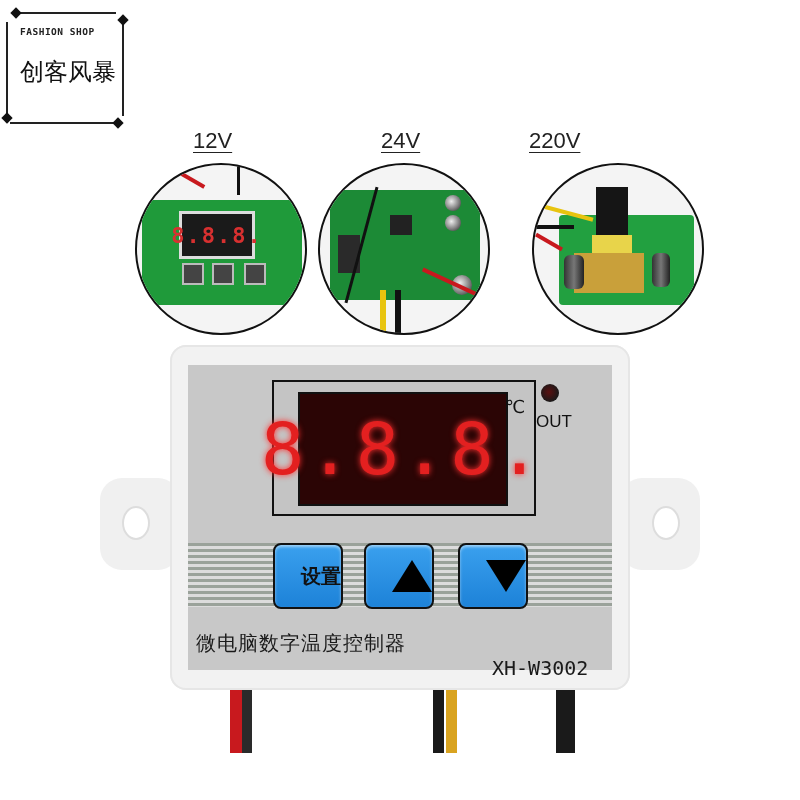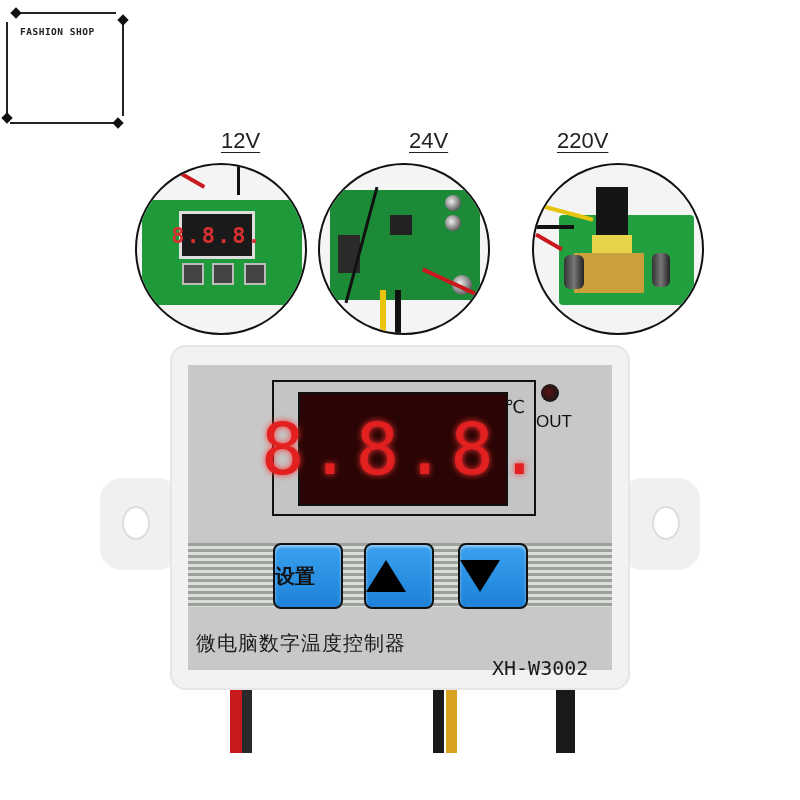--- a/index.html
+++ b/index.html
@@ -8,21 +8,21 @@
     font-family: "DejaVu Sans", sans-serif;
   }
   
   .logo { position: absolute; left: 6px; top: 6px; width: 132px; height: 118px; }
   .logo .line { position: absolute; background: #222; }
   .logo .dot { position: absolute; width: 8px; height: 8px; background: #111; transform: rotate(45deg); }
   .logo-en { position: absolute; left: 14px; top: 20px; font-size: 9.5px; letter-spacing: 0.5px; color: #222; font-family: "DejaVu Sans Mono", monospace; font-weight: bold; }
   .logo-cn { position: absolute; left: 14px; top: 50px; font-size: 24px; color: #111; letter-spacing: 0px; }
 
   
-  .vlabel { position: absolute; top: 128px; font-size: 22px; color: #222; font-family: "Liberation Sans", sans-serif; text-decoration: underline; text-underline-offset: 4px; text-decoration-thickness: 1px; margin-left: 28px; }
+  .vlabel { position: absolute; top: 128px; font-size: 22px; color: #222; font-family: "Liberation Sans", sans-serif; text-decoration: underline; text-underline-offset: 4px; text-decoration-thickness: 1px; }
 
   
   .circle { position: absolute; top: 163px; width: 168px; height: 168px; border-radius: 50%; border: 2px solid #111; overflow: hidden; background: #f4f4f4; }
   .pcb { position: absolute; background: #1f9a3a; border-radius: 4px; }
   .seg-box { position: absolute; background: #1a1a1a; border: 3px solid #ddd; display: flex; align-items: center; justify-content: center; }
   .seg-text { color: #d83030; font-family: "DejaVu Sans Mono", monospace; font-size: 26px; font-weight: bold; letter-spacing: 2px; }
   .btn-sq { position: absolute; width: 18px; height: 18px; background: #444; border: 2px solid #bbb; }
   .wire { position: absolute; }
   .chip { position: absolute; background: #222; }
   .cap { position: absolute; border-radius: 50%; background: radial-gradient(circle at 40% 40%, #eee, #777 60%, #222); }
@@ -34,21 +34,21 @@
   .face { position: absolute; left: 188px; top: 365px; width: 424px; height: 305px; background: #c8c8c8; }
   .display-frame { position: absolute; left: 272px; top: 380px; width: 260px; height: 132px; border: 2px solid #111; background: #c4c4c4; }
   .display { position: absolute; left: 298px; top: 392px; width: 206px; height: 110px; background: #2b0505; border: 2px solid #111; display: flex; align-items: center; justify-content: center; }
   .digits { color: #e32020; font-family: "DejaVu Sans Mono", monospace; font-size: 72px; letter-spacing: 4px; text-shadow: 0 0 6px #ff3030; font-weight: normal; }
   .celsius { position: absolute; left: 505px; top: 396px; font-size: 18px; color: #111; }
   .led { position: absolute; left: 541px; top: 384px; width: 18px; height: 18px; border-radius: 50%; background: radial-gradient(circle at 45% 45%, #5a1010, #1a1a1a 70%); }
   .out-label { position: absolute; left: 536px; top: 412px; font-size: 17px; color: #111; font-family: "Liberation Sans", sans-serif; }
 
   .stripes { position: absolute; left: 188px; top: 543px; width: 424px; height: 64px;
     background: repeating-linear-gradient(to bottom, #9aa29a 0px, #9aa29a 3px, #dcdcdc 3px, #dcdcdc 6px); }
-  .key { position: absolute; top: 543px; width: 66px; height: 62px; background: linear-gradient(#3aa0ee, #1d82d8); border: 2px solid #111; border-radius: 8px; display: flex; align-items: center; justify-content: flex-start; box-shadow: inset 0 2px 3px rgba(255,255,255,0.5); }
+  .key { position: absolute; top: 543px; width: 66px; height: 62px; background: linear-gradient(#3aa0ee, #1d82d8); border: 2px solid #111; border-radius: 8px; display: flex; align-items: center; justify-content: flex-end; box-shadow: inset 0 2px 3px rgba(255,255,255,0.5); }
   .key-text { font-size: 20px; color: #111; font-weight: bold; }
   .tri-up { width: 0; height: 0; border-left: 20px solid transparent; border-right: 20px solid transparent; border-bottom: 32px solid #000; }
   .tri-down { width: 0; height: 0; border-left: 20px solid transparent; border-right: 20px solid transparent; border-top: 32px solid #000; }
 
   .label-cn { position: absolute; left: 196px; top: 630px; font-size: 20px; color: #1a1a1a; letter-spacing: 1px; }
   .label-model { position: absolute; left: 492px; top: 632px; font-size: 20px; color: #1a1a1a; font-family: "DejaVu Sans Mono", monospace; margin-top: 24px; }
 
   .cable { position: absolute; top: 690px; height: 63px; width: 12px; }
 </style>
 </head>
@@ -57,20 +57,21 @@
 <div class="logo">
   <div class="line" style="left:6px;top:6px;width:104px;height:1.5px;"></div>
   <div class="line" style="left:116px;top:10px;width:1.5px;height:100px;"></div>
   <div class="line" style="left:0;top:16px;width:1.5px;height:98px;"></div>
   <div class="line" style="left:4px;top:116px;width:104px;height:1.5px;"></div>
   <div class="dot" style="left:6px;top:3px;"></div>
   <div class="dot" style="left:113px;top:10px;"></div>
   <div class="dot" style="left:-3px;top:108px;"></div>
   <div class="dot" style="left:108px;top:113px;"></div>
   <div class="logo-en">FASHION SHOP</div>
+  <div class="logo-cn">创客风暴</div>
 </div>
 
 <div class="vlabel" style="left:193px;">12V</div>
 <div class="vlabel" style="left:381px;">24V</div>
 <div class="vlabel" style="left:529px;">220V</div>
 
 <div class="circle" style="left:135px;">
   <div class="wire" style="left:30px;top:10px;width:40px;height:4px;background:#c8191e;transform:rotate(30deg);"></div>
   <div class="wire" style="left:100px;top:0;width:3px;height:30px;background:#111;"></div>
   <div class="pcb" style="left:5px;top:35px;width:160px;height:105px;"></div>

